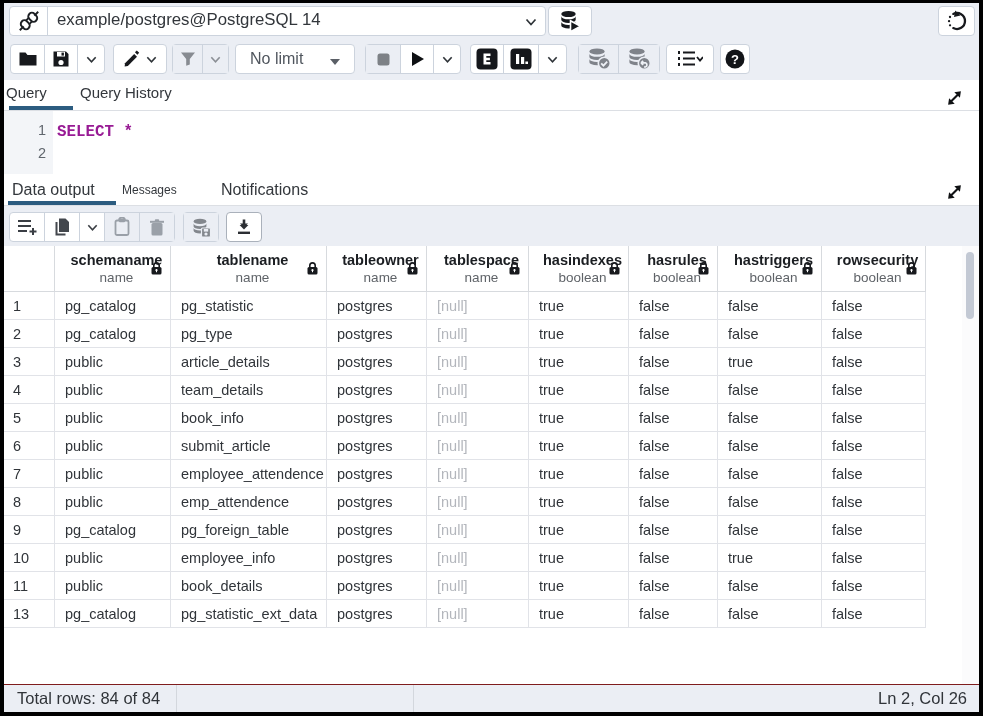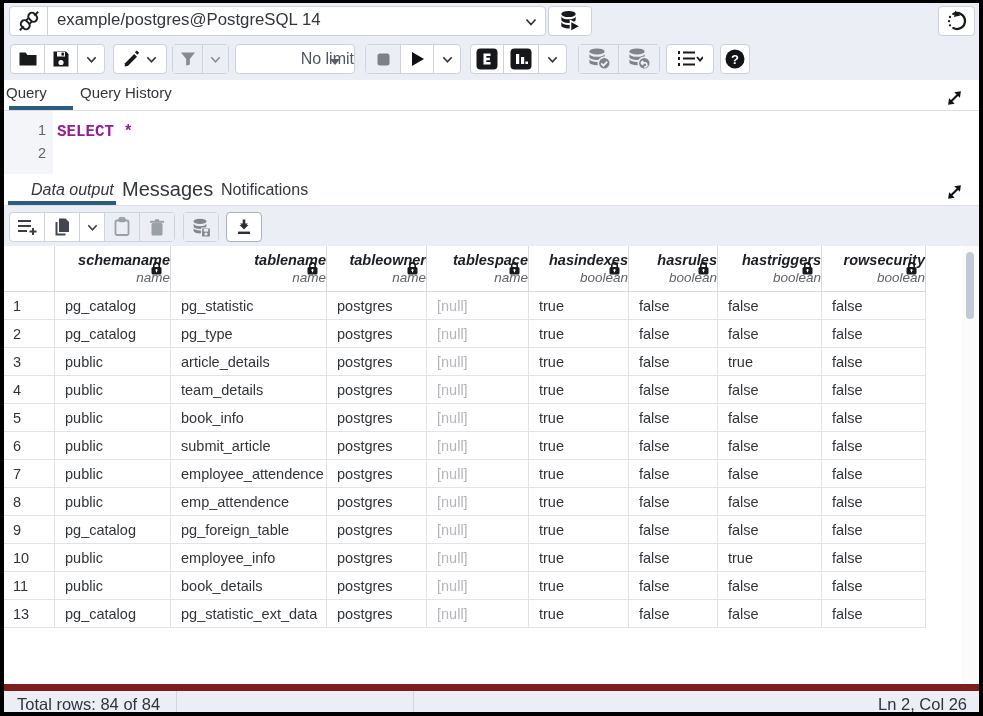--- a/index.html
+++ b/index.html
@@ -42,32 +42,32 @@
   .kw { color:#981a94; font-weight:bold; }
   .blu { color:#2d79cc; }
 
   
   #gtoolbar { position:absolute; left:0; top:203px; width:975px; height:40px; background:#ebeef4; }
 
   
   #grid { position:absolute; left:0; top:243px; width:975px; height:438px; background:#fff; }
   table { border-collapse:separate; border-spacing:0; table-layout:fixed; width:921px; }
   td,th { border-right:1px solid #e1e3e8; border-bottom:1px solid #e1e3e8; overflow:hidden; white-space:nowrap; }
-  th { border-bottom:1px solid #d7dade; border-right:1px solid #d7dade; height:46px; vertical-align:top; text-align:right; position:relative; background:#fff;font-style:italic; }
+  th { border-bottom:1px solid #d7dade; border-right:1px solid #d7dade; height:46px; vertical-align:top; text-align:center; position:relative; background:#fff; }
   td { height:28px; font-size:14.5px; color:#303439; padding:0 4px 0 10px; }
   td.rn { padding-left:9px; color:#303439; }
   .hname { font-size:14.5px; font-weight:bold; color:#1b1e22; margin:5px 0 0 8px; line-height:18px; }
   .htype { font-size:13.5px; font-weight:normal; color:#5f6368; margin:0 0 0 8px; line-height:17px; }
   .nul { color:#b3b6bc; }
   .lock { position:absolute; right:8px; top:16px; }
   #vsb { position:absolute; left:958px; top:0px; width:17px; height:438px; background:#fbfbfc; }
   #vthumb { position:absolute; left:4px; top:6px; width:8px; height:67px; background:#c3c9d4; border-radius:4px; }
 
   
-  #statusbar { position:absolute; left:0; top:681px; width:975px; height:28px; background:#ebeef4; border-top:7px solid #7f1d1d; font-size:16.5px; color:#303439; }
+  #statusbar { position:absolute; left:0; top:681px; width:975px; height:28px; background:#ebeef4; border-top:1px solid #7f1d1d; font-size:16.5px; color:#303439; }
   #statusbar .sep { position:absolute; top:0; width:1px; height:28px; background:#d3d7dd; }
 </style>
 </head>
 <body>
 <div id="app">
 
   <div id="connbar">
     <div id="conngrp">
       <div id="plugbtn">
           <svg width="26" height="26" viewBox="0 0 24 24">
@@ -151,21 +151,21 @@
             <path fill="#878b91" d="M2 2.5 h14 l-5.2 6.5 v5.5 l-3.6 1.3 v-6.8 z"></path>
           </svg>
         </div>
       <div class="tb dis" style="width:25px;">
           <svg width="13" height="13" viewBox="0 0 14 14">
             <path d="M2.5 4.5 L7 9.5 L11.5 4.5" fill="none" stroke="#8b8f95" stroke-width="1.7"></path>
           </svg>
         </div>
     </div>
     <div class="grp" style="left:231px; width:120px; background:#fff;">
-      <div class="tb" style="width:134px; justify-content:flex-end; padding-left:14px; position:relative;">
+      <div class="tb" style="width:134px; justify-content:flex-start; padding-left:14px; position:relative;">
           <span style="font-size:16px;color:#50565e;">No limit</span>
           <svg width="14" height="14" viewBox="0 0 14 14" style="position:absolute;right:12px;top:10px;">
             <path d="M2 4 L7 10 L12 4 z" fill="#5a5f66"></path>
           </svg>
         </div>
     </div>
     <div class="grp" style="left:361px;">
       <div class="tb dis" style="width:35px;">
           <svg width="15" height="15" viewBox="0 0 15 15">
             <rect x="1.5" y="1.5" width="12" height="12" rx="2.5" fill="#7d8186"></rect>
@@ -267,22 +267,22 @@
 
   <div id="editor">
     <div id="gutter">
         <span class="lnum" style="top:11px;">1</span>
         <span class="lnum" style="top:34px;">2</span>
       </div>
     <div class="cline" style="top:10px;"><span class="kw">SELECT</span> <span class="kw">*</span></div>
   </div>
 
   <div id="tabs2" class="tabbar">
-    <div class="tab" style="left:27px; font-size:16px;font-style:italic;">Data output</div>
-    <div class="tab" style="left:118px; font-size:20px;">Messages</div>
+    <div class="tab" style="left:8px; font-size:16px;">Data output</div>
+    <div class="tab" style="left:118px; font-size:12px;">Messages</div>
     <div class="tab" style="left:217px; font-size:16px;">Notifications</div>
     <div class="tabu" style="left:4px; width:108px;"></div>
     <svg class="expand" width="15" height="16" viewBox="0 0 15 16">
         <path d="M4.2 11.3 L10.8 4.7" stroke="#101214" stroke-width="2.1" fill="none"></path>
         <polygon points="13.9,1.2 12.9,7.7 7.3,2.2" fill="#101214"></polygon>
         <polygon points="1.1,14.8 2.1,8.3 7.7,13.8" fill="#101214"></polygon>
       </svg>
   </div>
 
   <div id="gtoolbar">

